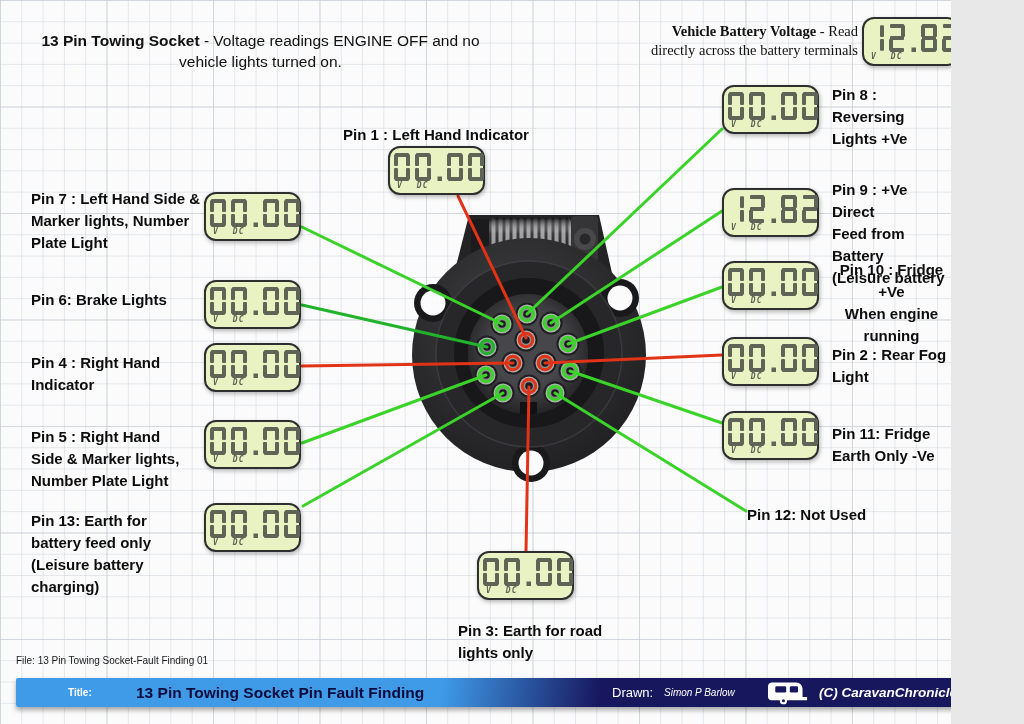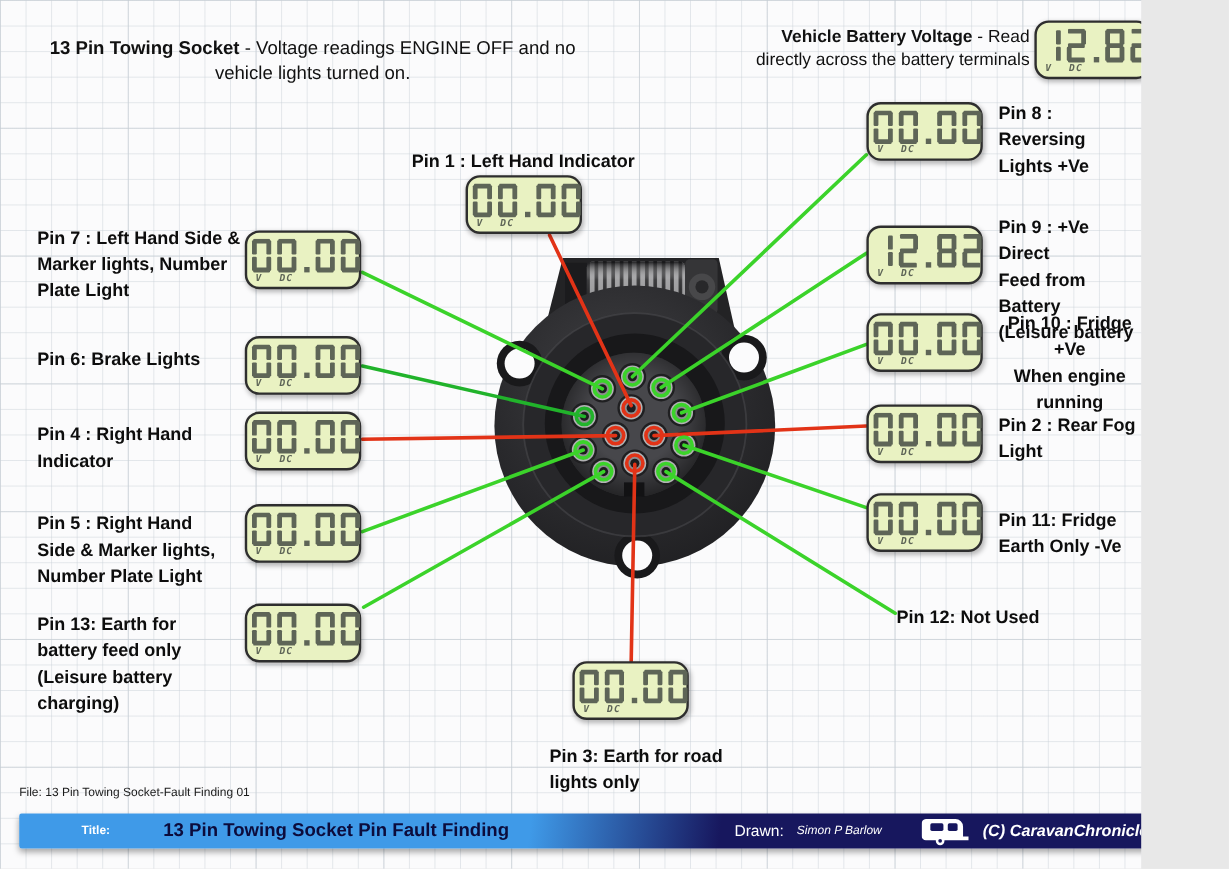--- a/index.html
+++ b/index.html
@@ -18,20 +18,21 @@
   .page-title{
     position:absolute;left:8px;top:30px;width:505px;z-index:2;
     text-align:center;font-size:15.5px;line-height:21px;color:#111;
     white-space:pre-line;font-weight:normal;
   }
   .page-title b{font-weight:bold;}
   .battery-note{
     position:absolute;left:598px;top:22px;width:260px;z-index:2;
     text-align:right;font-size:14.5px;line-height:19px;color:#111;
     white-space:pre-line;
+    font-family:Liberation Serif, serif;
   }
   .battery-note b{font-weight:bold;}
   .pin-label{
     position:absolute;z-index:2;font-weight:bold;font-size:15px;line-height:22px;
     color:#0d0d0d;white-space:pre-line;
   }
   .lcd{
     position:absolute;width:97px;height:49px;z-index:3;box-sizing:border-box;
     border:2px solid #2e2e2e;border-radius:12px;background:#e9f2c2;
     box-shadow:1px 2px 4px rgba(0,0,0,.28);

